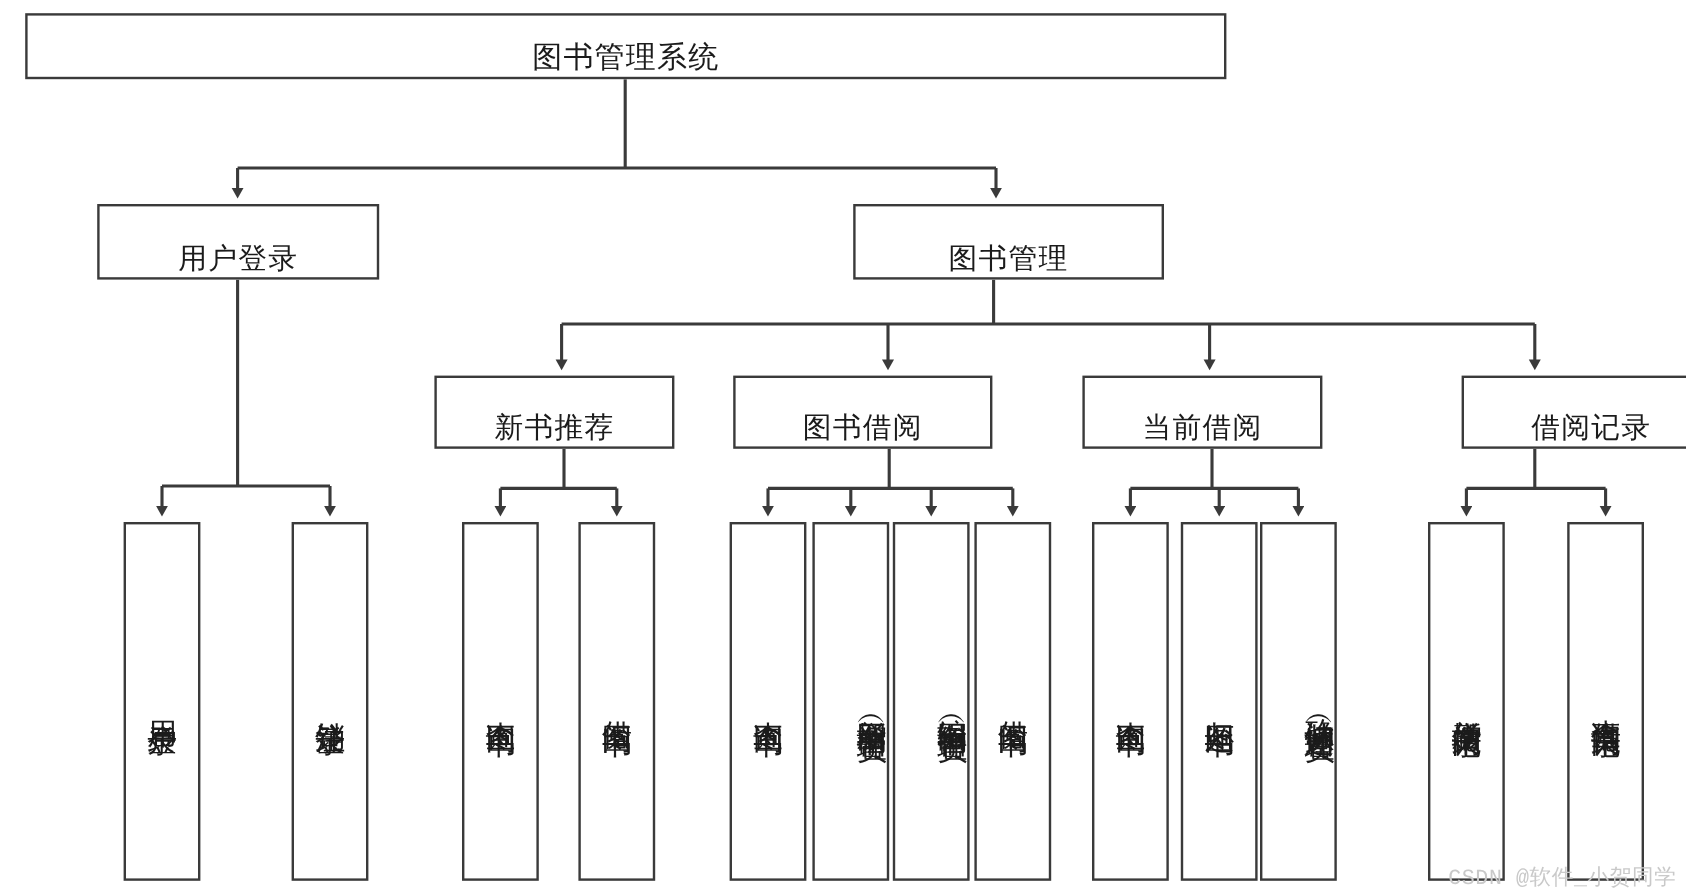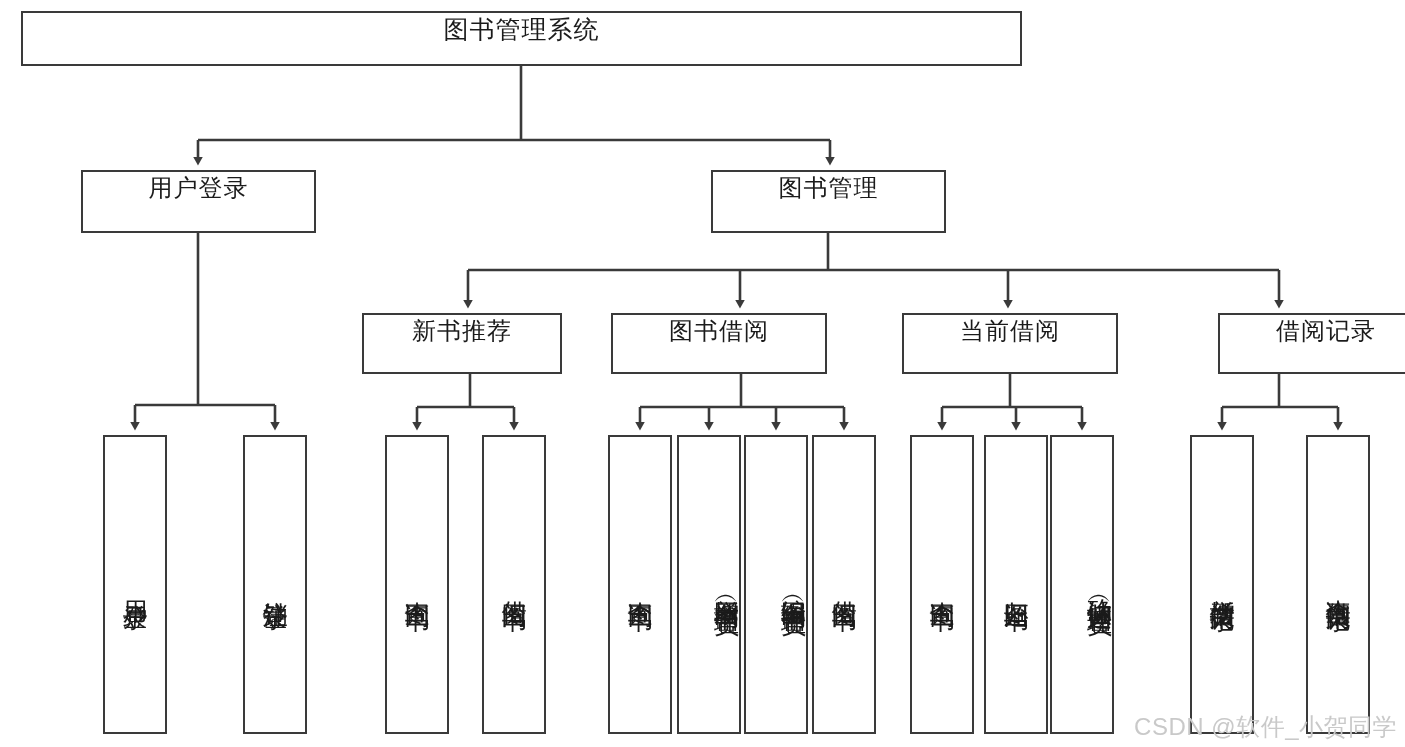--- a/index.html
+++ b/index.html
@@ -24,21 +24,21 @@
     width: 1405px;
     height: 747px;
     pointer-events: none;
   }
   .node {
     position: absolute;
     box-sizing: border-box;
     border: 2.4px solid #3a3a3a;
     background: #ffffff;
     display: flex;
-    align-items: flex-start;
+    align-items: flex-end;
     justify-content: center;
     color: #1b1b1b;
   }
   .node.h-node {
     font-size: 24px;
     letter-spacing: 1px;
   }
   .node.v-node {
     writing-mode: vertical-rl;
     text-orientation: upright;
@@ -58,23 +58,23 @@
     align-items: center;
     padding-top: 0;
   }
   #title-box {
     font-size: 25px;
   }
   #watermark {
     position: absolute;
     right: 8px;
     bottom: 4px;
-    font-size: 24px;
+    font-size: 18px;
     color: #c9c9c9;
-    font-family: Liberation Sans, sans-serif;
+    font-family: Liberation Mono, monospace;
     white-space: nowrap;
     letter-spacing: 0.5px;
   }
 </style>
 </head>
 <body>
 
 <div id="canvas">
 
   <svg class="wires" viewBox="0 0 1405 747">
@@ -127,31 +127,31 @@
     </g>
   </svg>
 
   <div class="node h-node" id="title-box" style="left:21px; top:11px; width:1001px; height:55px;">
     <span>图书管理系统</span>
   </div>
 
   <div class="node h-node" style="left:81px; top:170px; width:235px; height:63px;">
     <span>用户登录</span>
   </div>
-  <div class="node h-node" style="left:711px; top:170px; width:235px; height:63px;">
+  <div class="node h-node" style="left:711px; top:170px; width:259px; height:63px;">
     <span>图书管理</span>
   </div>
 
   <div class="node h-node" style="left:362px; top:313px; width:200px; height:61px;">
     <span>新书推荐</span>
   </div>
   <div class="node h-node" style="left:611px; top:313px; width:216px; height:61px;">
     <span>图书借阅</span>
   </div>
-  <div class="node h-node" style="left:902px; top:313px; width:216px; height:61px;">
+  <div class="node h-node" style="left:902px; top:313px; width:200px; height:61px;">
     <span>当前借阅</span>
   </div>
   <div class="node h-node" style="left:1218px; top:313px; width:216px; height:61px;">
     <span>借阅记录</span>
   </div>
 
   <div class="node v-node centered" style="left:103px; top:435px; width:64px; height:299px;">
     <span class="vlabel">用户登录</span>
   </div>
   <div class="node v-node centered" style="left:243px; top:435px; width:64px; height:299px;">

